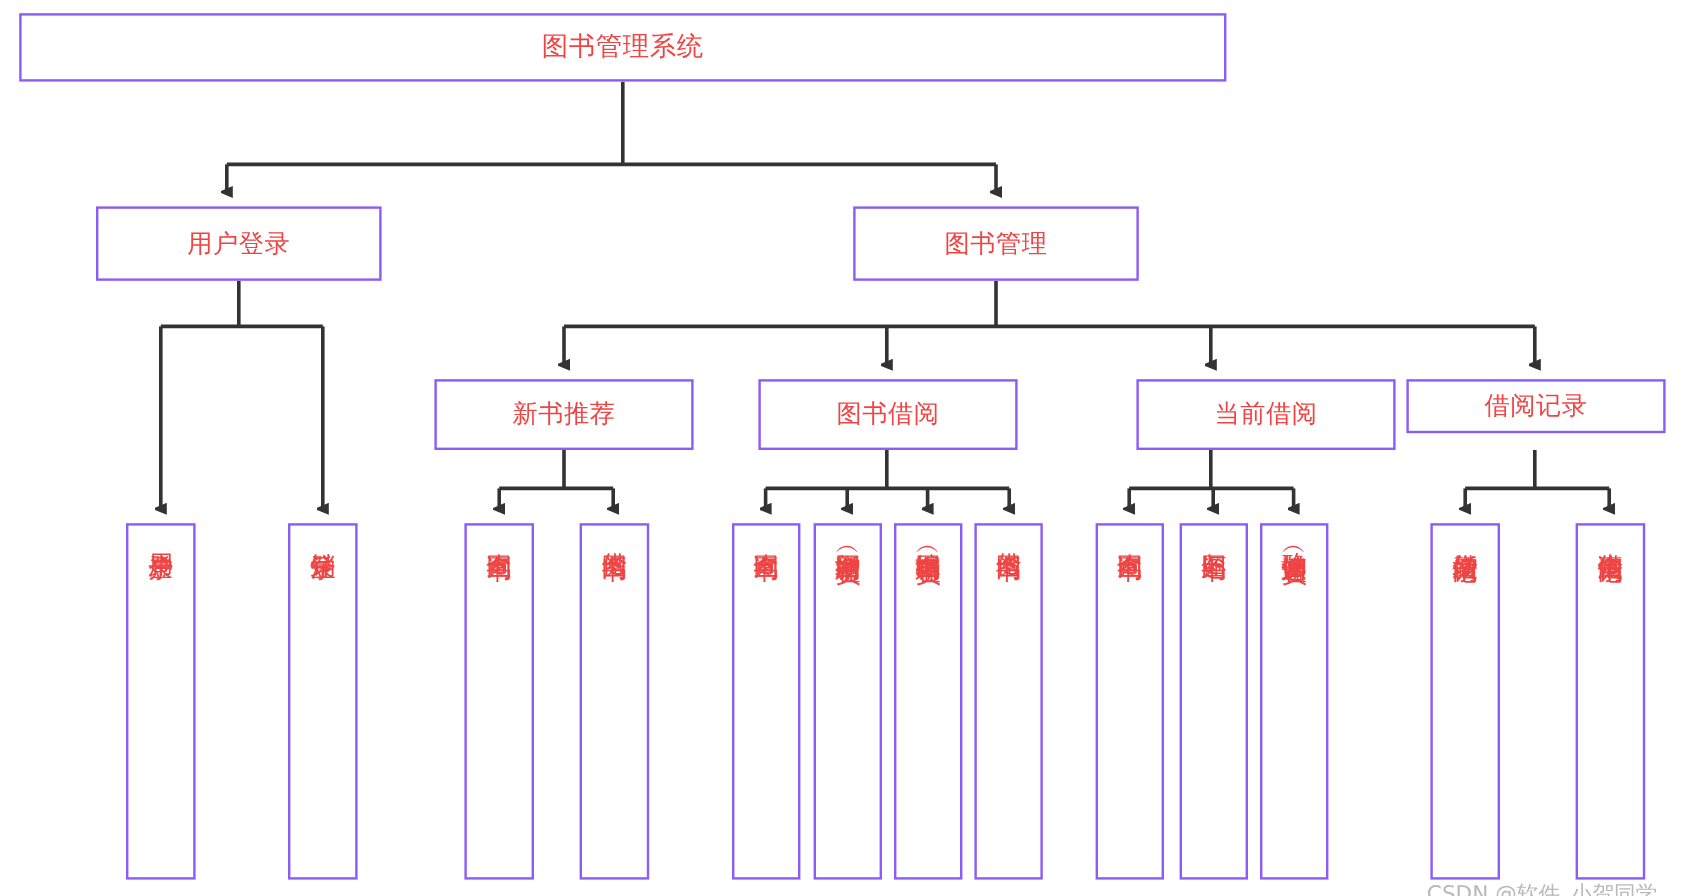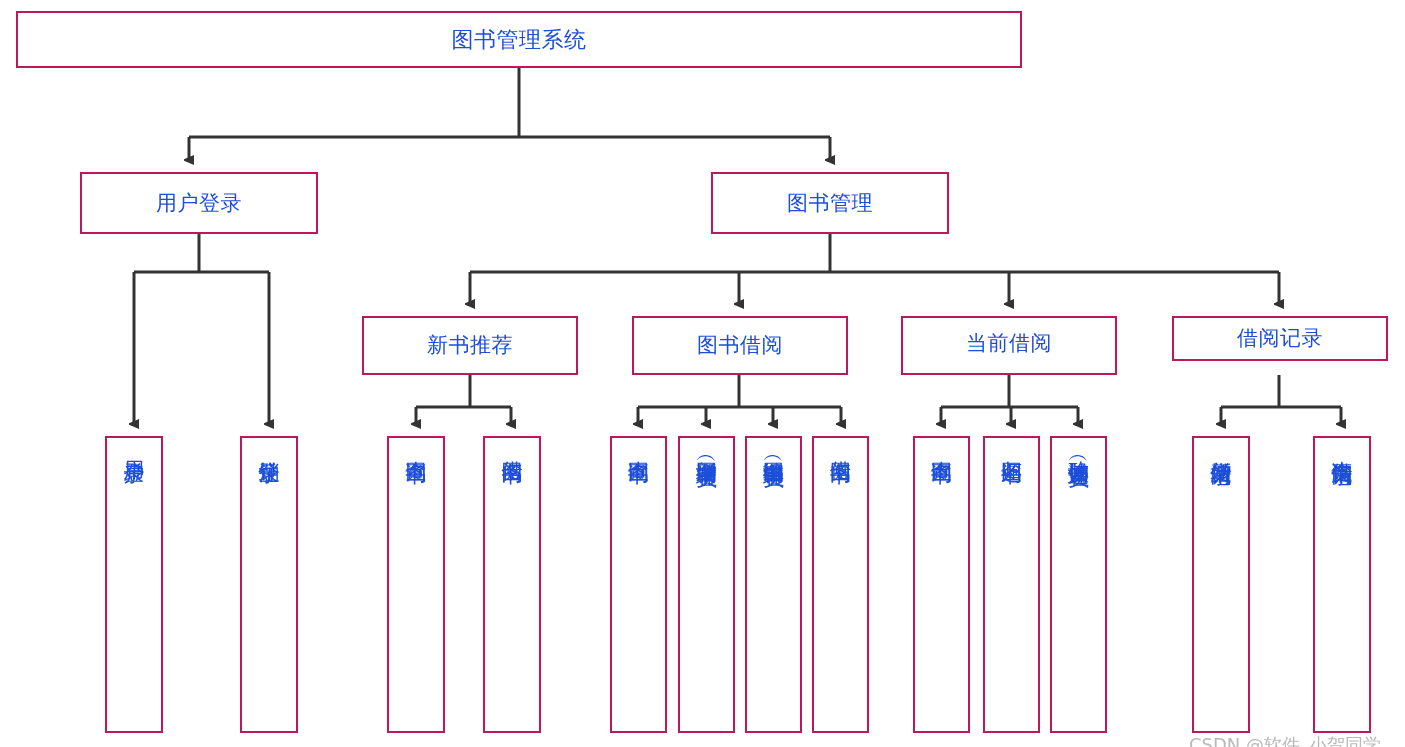--- a/index.html
+++ b/index.html
@@ -21,26 +21,26 @@
   #edge-layer {
     position: absolute;
     left: 0;
     top: 0;
     width: 1405px;
     height: 747px;
   }
   .node {
     position: absolute;
     box-sizing: border-box;
-    border: 2px solid #be185d;
+    border: 2px solid #8b5cf6;
     background: #ffffff;
     display: flex;
     align-items: center;
     justify-content: center;
-    color: #1d4ed8;
+    color: #ef4444;
   }
   .node-label {
     display: block;
     text-align: center;
     line-height: 1.18;
     white-space: pre;
   }
   .node.horizontal .node-label {
     font-size: 21px;
     letter-spacing: 0.5px;
@@ -138,21 +138,21 @@
   <div class="node horizontal" style="left:711px; top:172px; width:238px; height:62px;">
     <span class="node-label">图书管理</span>
   </div>
 
   <div class="node horizontal" style="left:362px; top:316px; width:216px; height:59px;">
     <span class="node-label">新书推荐</span>
   </div>
   <div class="node horizontal" style="left:632px; top:316px; width:216px; height:59px;">
     <span class="node-label">图书借阅</span>
   </div>
-  <div class="node horizontal" style="left:901px; top:316px; width:216px; height:59px;font-family:Liberation Mono, monospace;">
+  <div class="node horizontal" style="left:947px; top:316px; width:216px; height:59px;">
     <span class="node-label">当前借阅</span>
   </div>
   <div class="node horizontal" style="left:1172px; top:316px; width:216px; height:45px;">
     <span class="node-label">借阅记录</span>
   </div>
 
   <div class="node vertical" style="left:105px; top:436px; width:58px; height:297px;">
     <span class="node-label">用户登录</span>
   </div>
   <div class="node vertical" style="left:240px; top:436px; width:58px; height:297px;">

